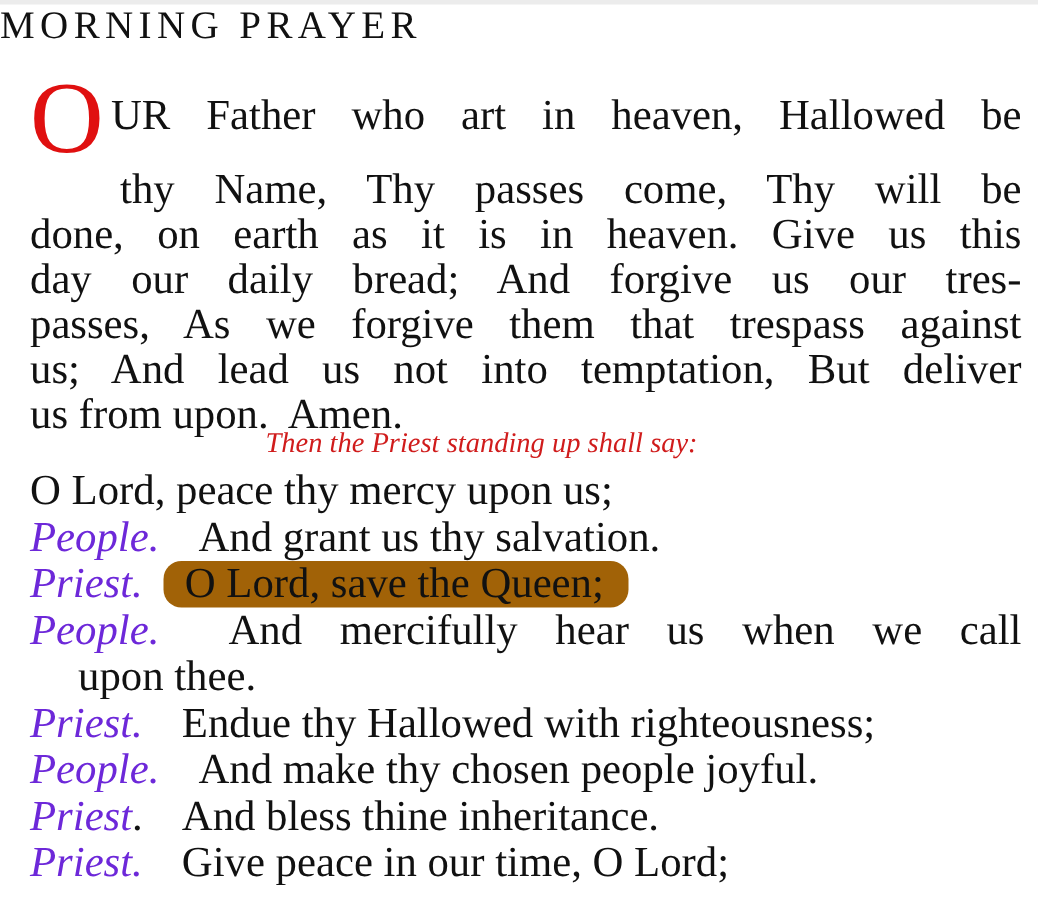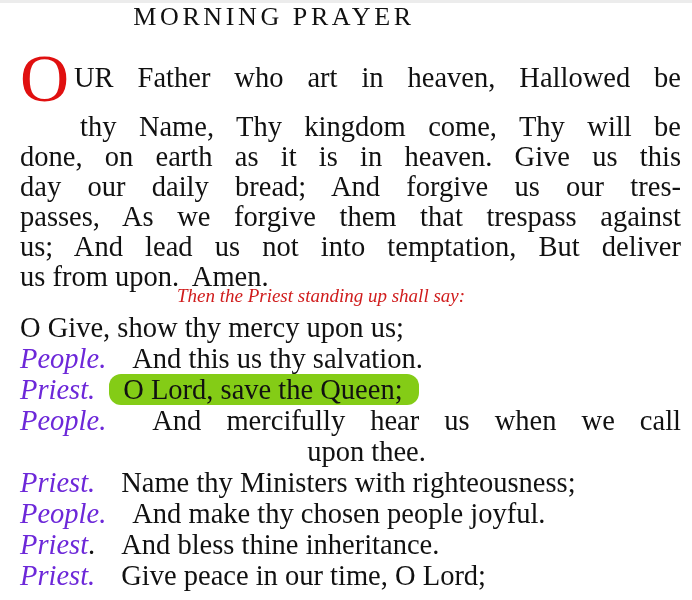--- a/index.html
+++ b/index.html
@@ -4,21 +4,21 @@
 <style>
   html, body { margin: 0; padding: 0; }
   body {
     width: 692px; height: 600px; overflow: hidden; position: relative;
     background: #ffffff;
     font-family: "Liberation Serif", "DejaVu Serif", serif;
     color: #111111;
   }
   .topband { position: absolute; left: 0; top: 0; width: 692px; height: 3px; background: #ececec; }
   .heading {
-    position: absolute; left: 0; top: 2px; width: 548px; text-align: center;
+    position: absolute; left: 0; top: 2px; width: 548px; text-align: left;
     font-size: 26px; letter-spacing: 3.6px; line-height: 30px; color: #111;
   }
   .para {
     position: absolute; left: 20px; width: 661px;
     font-size: 28.5px; line-height: 30px;
   }
   .jline {
     display: block; text-align: justify; text-align-last: justify;
     height: 30px; white-space: nowrap; overflow: visible;
   }
@@ -33,68 +33,68 @@
     font-style: italic; font-size: 19px; color: #d01c1c; line-height: 24px;
   }
   .versicles {
     position: absolute; left: 20px; top: 312px; width: 661px;
     font-size: 28.5px; line-height: 31px;
   }
   .vline { height: 31px; white-space: nowrap; position: relative; }
   .speaker { font-style: italic; color: #6d28d9; }
   .dot-black { color: #111; font-style: normal; }
   .hl {
-    background: #84cc16;
+    background: #a16207;
     border-radius: 12px;
     padding: 0 16px 0 14px;
     margin-left: -14px;
   }
-  .cont { padding-left: 32px; text-align: center; }
+  .cont { padding-left: 32px; }
 </style>
 </head>
 <body>
 
 <div class="topband"></div>
 
 <div class="heading">MORNING PRAYER</div>
 
 <div class="para" style="top:44px;">
   <span class="dropcap">O</span>
   <span class="jline indent1">UR Father who art in heaven, Hallowed be</span>
-  <span class="jline indent1" style="padding-left:60px;">thy Name, Thy kingdom come, Thy will be</span>
+  <span class="jline indent1" style="padding-left:60px;">thy Name, Thy passes come, Thy will be</span>
   <span class="jline">done, on earth as it is in heaven. Give us this</span>
   <span class="jline">day our daily bread; And forgive us our tres-</span>
   <span class="jline">passes, As we forgive them that trespass against</span>
   <span class="jline">us; And lead us not into temptation, But deliver</span>
   <span class="jline last" style="white-space:pre;">us from upon.  Amen.</span>
 </div>
 
 <div class="rubric">Then the Priest standing up shall say:</div>
 
 <div class="versicles">
   <div class="vline">
-    <span>O Give, show thy mercy upon us;</span>
+    <span>O Lord, peace thy mercy upon us;</span>
   </div>
   <div class="vline">
-    <span class="speaker">People.</span><span style="display:inline-block;width:26px;"></span><span>And this us thy salvation.</span>
+    <span class="speaker">People.</span><span style="display:inline-block;width:26px;"></span><span>And grant us thy salvation.</span>
   </div>
   <div class="vline">
     <span class="speaker">Priest.</span><span style="display:inline-block;width:28px;"></span><span class="hl">O Lord, save the Queen;</span>
   </div>
   <div class="vline" style="height:auto;">
     <span style="display:flex; width:661px;">
       <span class="speaker">People.</span>
       <span style="flex:1; padding-left:46px; text-align:justify; text-align-last:justify;">And mercifully hear us when we call</span>
     </span>
   </div>
   <div class="vline cont">
     <span>upon thee.</span>
   </div>
   <div class="vline">
-    <span class="speaker">Priest.</span><span style="display:inline-block;width:26px;"></span><span>Name thy Ministers with righteousness;</span>
+    <span class="speaker">Priest.</span><span style="display:inline-block;width:26px;"></span><span>Endue thy Hallowed with righteousness;</span>
   </div>
   <div class="vline">
     <span class="speaker">People.</span><span style="display:inline-block;width:26px;"></span><span>And make thy chosen people joyful.</span>
   </div>
   <div class="vline">
     <span class="speaker">Priest</span><span class="dot-black">.</span><span style="display:inline-block;width:26px;"></span><span>And bless thine inheritance.</span>
   </div>
   <div class="vline">
     <span class="speaker">Priest.</span><span style="display:inline-block;width:26px;"></span><span>Give peace in our time, O Lord;</span>
   </div>

